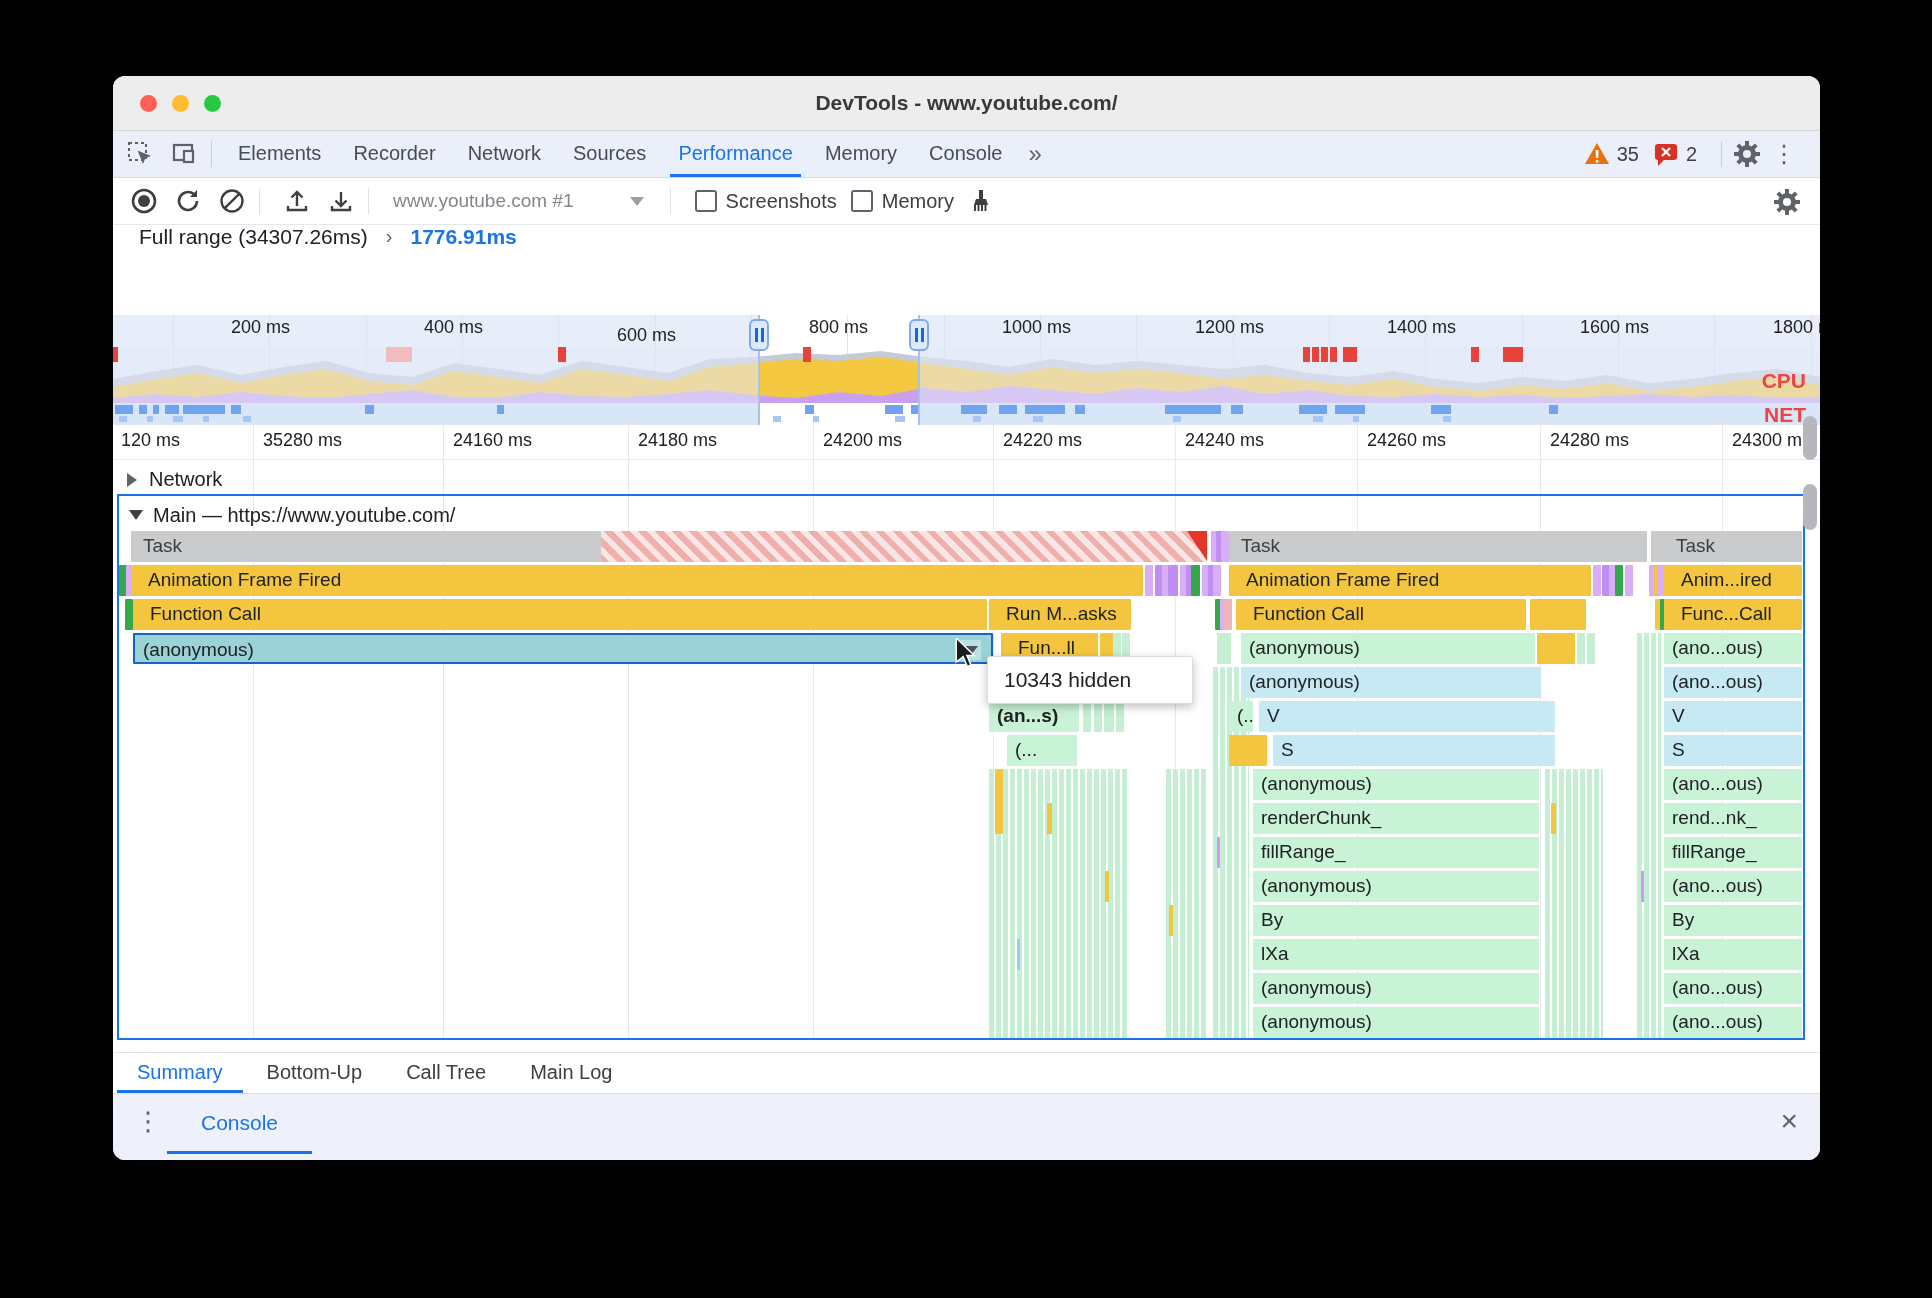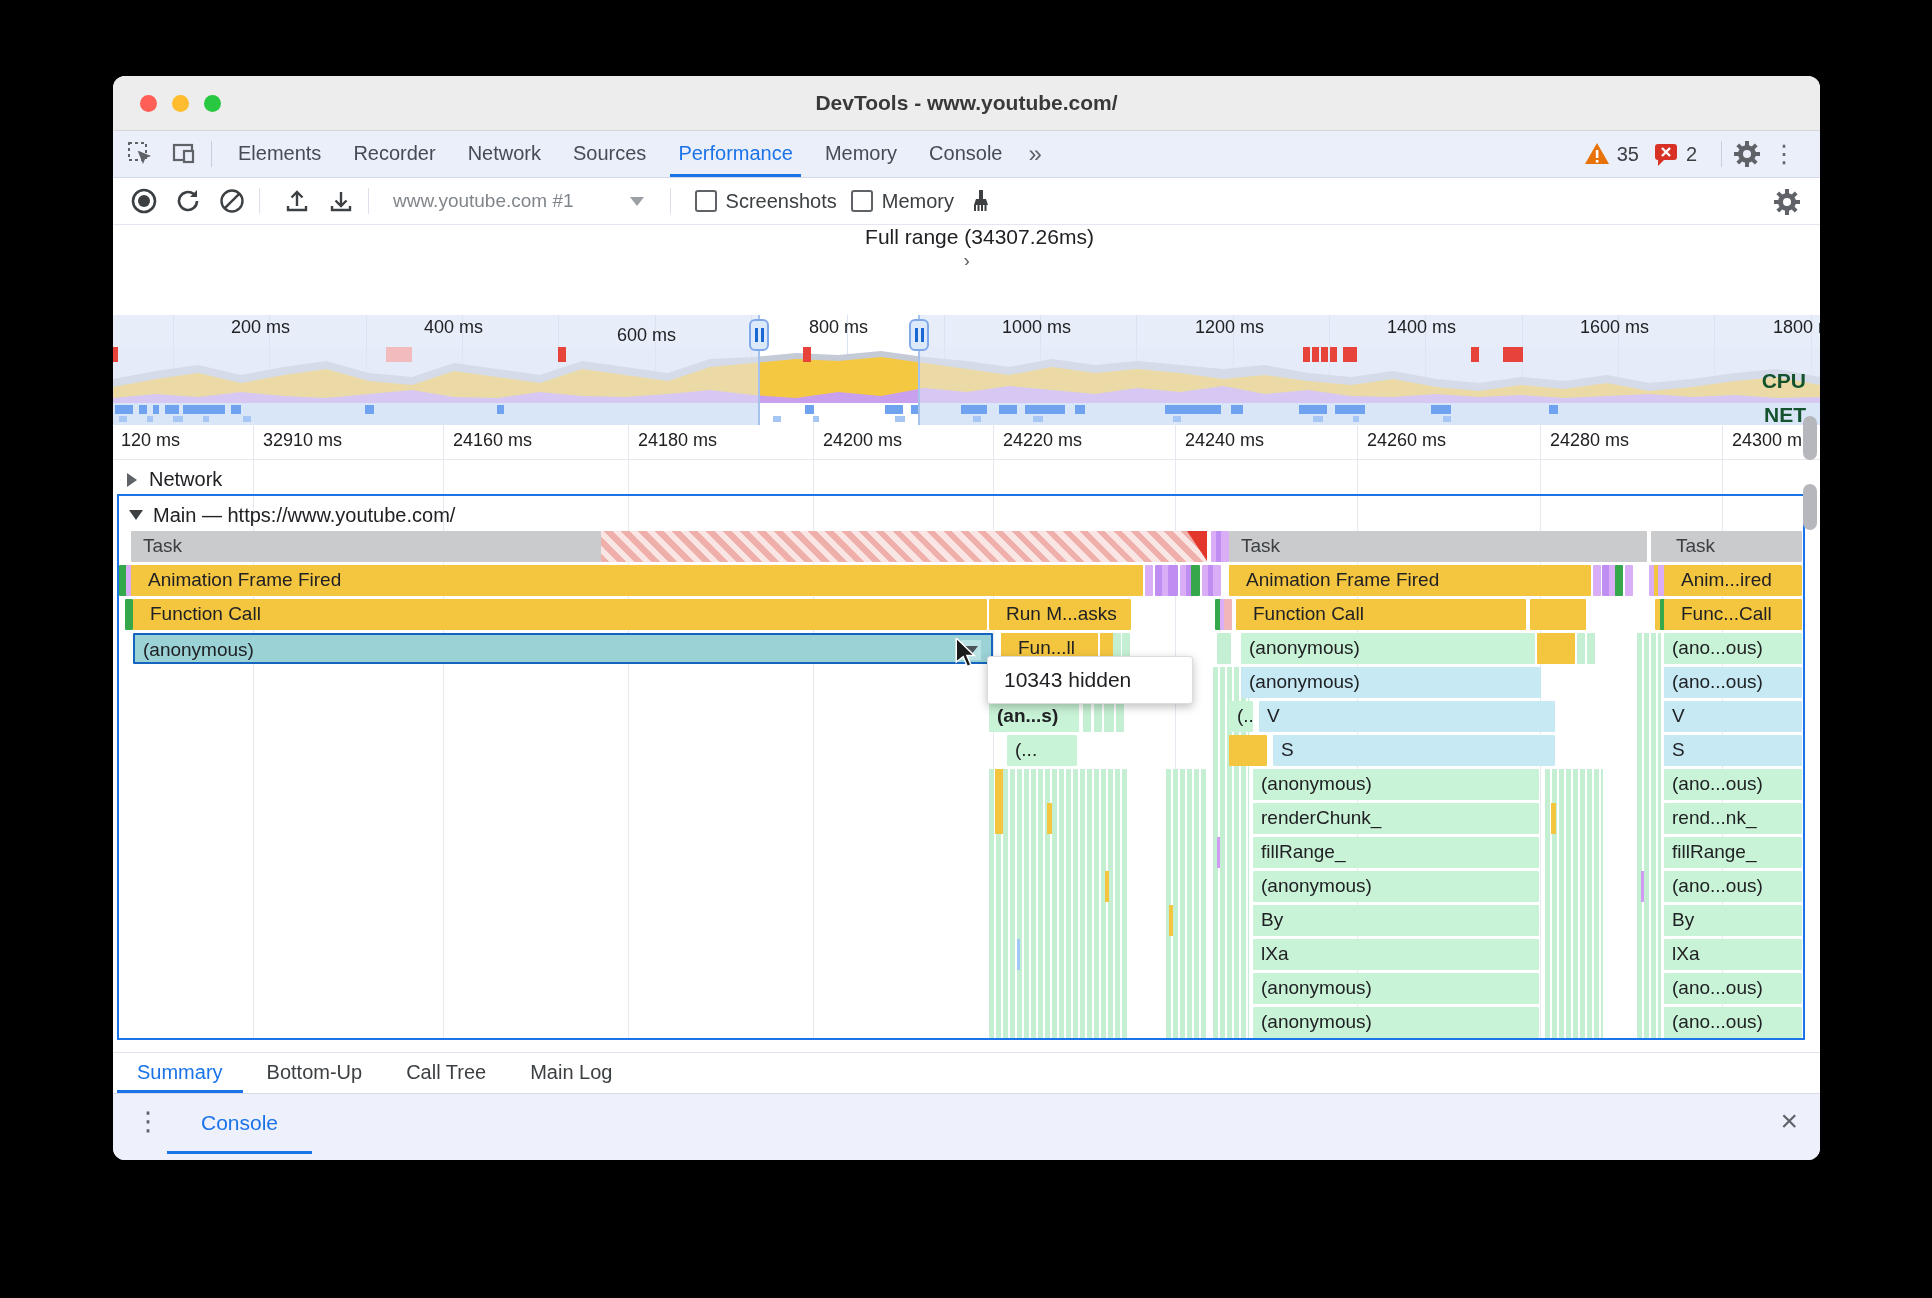--- a/index.html
+++ b/index.html
@@ -27,38 +27,38 @@
   #perfbar{position:relative;height:46px;background:#fff;border-bottom:1px solid #e4e7f0;
     display:flex;align-items:center;}
   #perfbar .vdiv{background:#dde1ec;}
   .selecttext{font-size:19px;color:#80868b;margin:0 8px 0 14px;}
   .caret{width:0;height:0;border-left:7px solid transparent;border-right:7px solid transparent;
     border-top:9px solid #9aa0a6;margin:0 16px 0 48px;}
   .cb{width:18px;height:18px;border:2px solid #5f6368;border-radius:3px;background:#fff;margin:0 9px 0 14px;}
   .cblabel{font-size:20px;color:#3c4043;}
   #gear-right{position:absolute;right:16px;top:7px;}
   
-  #crumb{height:40px;display:flex;align-items:center;background:#fff;font-size:21px;flex-direction:column;}
+  #crumb{height:40px;display:flex;background:#fff;font-size:21px;}
   #crumb .full{color:#202124;margin-left:26px;}
   #crumb .sep{color:#5f6368;margin:0 18px;font-size:20px;}
   #crumb .sel{color:#1a73e8;font-weight:bold;}
   
   #overview{position:relative;height:160px;background:#fff;overflow:hidden;}
   #ov-base{position:absolute;left:0;right:0;top:50px;height:110px;background:#e8eef9;}
   #ov-sel{position:absolute;top:50px;height:110px;background:#fff;}
   .ovtick{position:absolute;top:50px;height:110px;width:1px;background:#d9e3f3;}
   .ovlabel{position:absolute;top:52px;font-size:18px;color:#202124;white-space:nowrap;}
   .selline{position:absolute;top:50px;height:110px;width:2px;background:#a5c3ec;}
   .handle{position:absolute;top:54px;width:20px;height:32px;background:#dce9fb;border:2px solid #7fa9e9;
     border-radius:6px;display:flex;align-items:center;justify-content:center;gap:3px;box-sizing:border-box;}
   .handle i{display:block;width:3px;height:14px;background:#1967d2;}
   .marker{position:absolute;top:82px;height:15px;background:#e8433a;}
   .marker.pink{background:#f2bcbe;}
   #cpu-svg{position:absolute;left:0;top:82px;}
-  .ovright{position:absolute;right:14px;font-size:21px;font-weight:bold;color:#14532d;}
+  .ovright{position:absolute;right:14px;font-size:21px;font-weight:bold;color:#ef4444;}
   #net-band{position:absolute;left:0;right:0;top:138px;height:22px;background:#d9e6f8;}
   #net-sel{position:absolute;top:0;height:22px;background:#fff;}
   .netbar{position:absolute;background:#6fa3ef;}
   .netbar.lo{background:#a6c6f5;}
   
   #ruler{position:relative;height:34px;background:#fff;border-bottom:1px solid #e5e8ef;}
   .rlabel{position:absolute;top:5px;font-size:18px;color:#202124;white-space:nowrap;}
   #gridwrap{position:absolute;left:0;top:346px;width:1707px;height:618px;pointer-events:none;z-index:1;}
   .vline{position:absolute;top:0;bottom:0;width:1px;background:#e6e9f0;}
   #networkrow{position:relative;height:38px;background:#fff;}
@@ -365,21 +365,21 @@
     <div class="handle" id="handle-r" style="left: 796px;">
         <i></i>
         <i></i>
       </div>
     <span class="ovright" style="top:104px">CPU</span>
     <span class="ovright" style="top:138px">NET</span>
   </div>
 
   <div id="ruler">
       <div class="rlabel" style="left: 8px;">120 ms</div>
-      <div class="rlabel" style="left: 150px;">32910 ms</div>
+      <div class="rlabel" style="left: 150px;">35280 ms</div>
       <div class="rlabel" style="left: 340px;">24160 ms</div>
       <div class="rlabel" style="left: 525px;">24180 ms</div>
       <div class="rlabel" style="left: 710px;">24200 ms</div>
       <div class="rlabel" style="left: 890px;">24220 ms</div>
       <div class="rlabel" style="left: 1072px;">24240 ms</div>
       <div class="rlabel" style="left: 1254px;">24260 ms</div>
       <div class="rlabel" style="left: 1437px;">24280 ms</div>
       <div class="rlabel" style="left: 1619px;">24300 m</div>
     </div>
 

